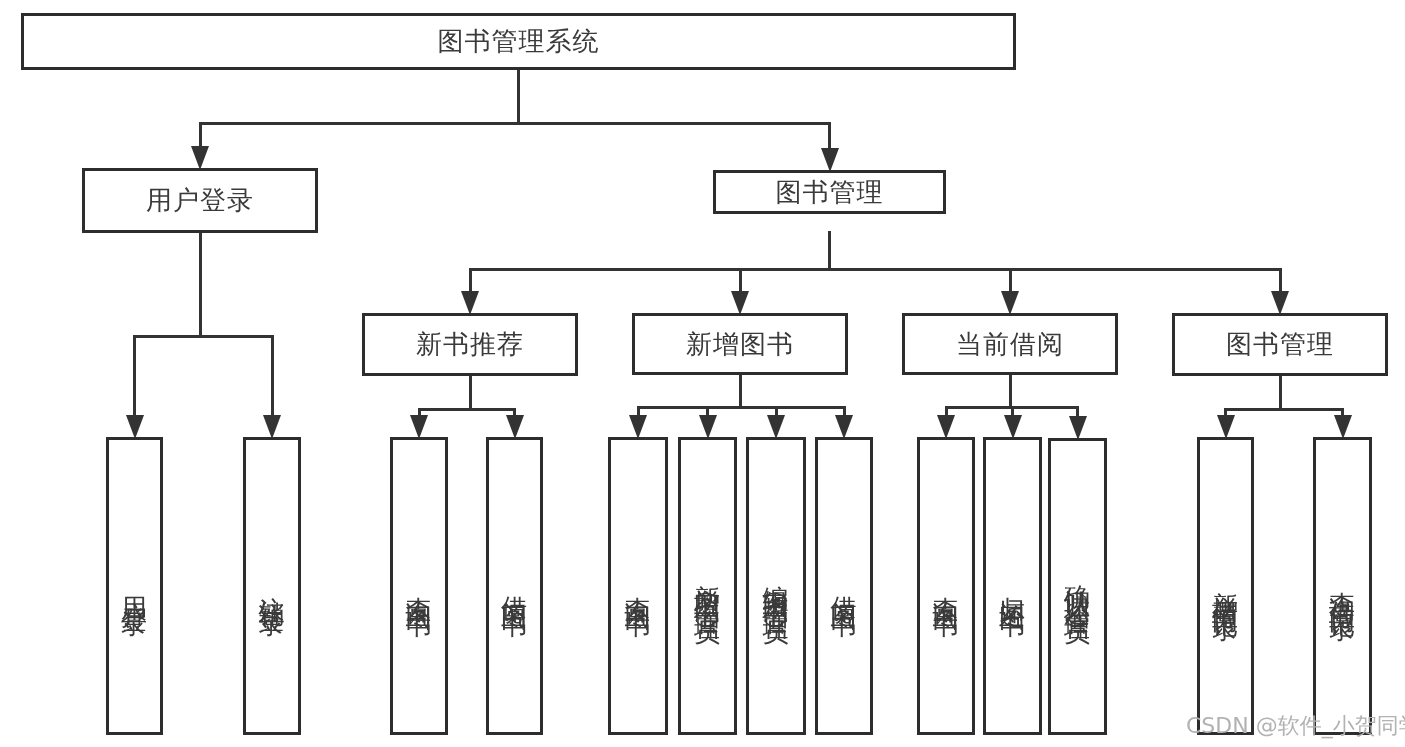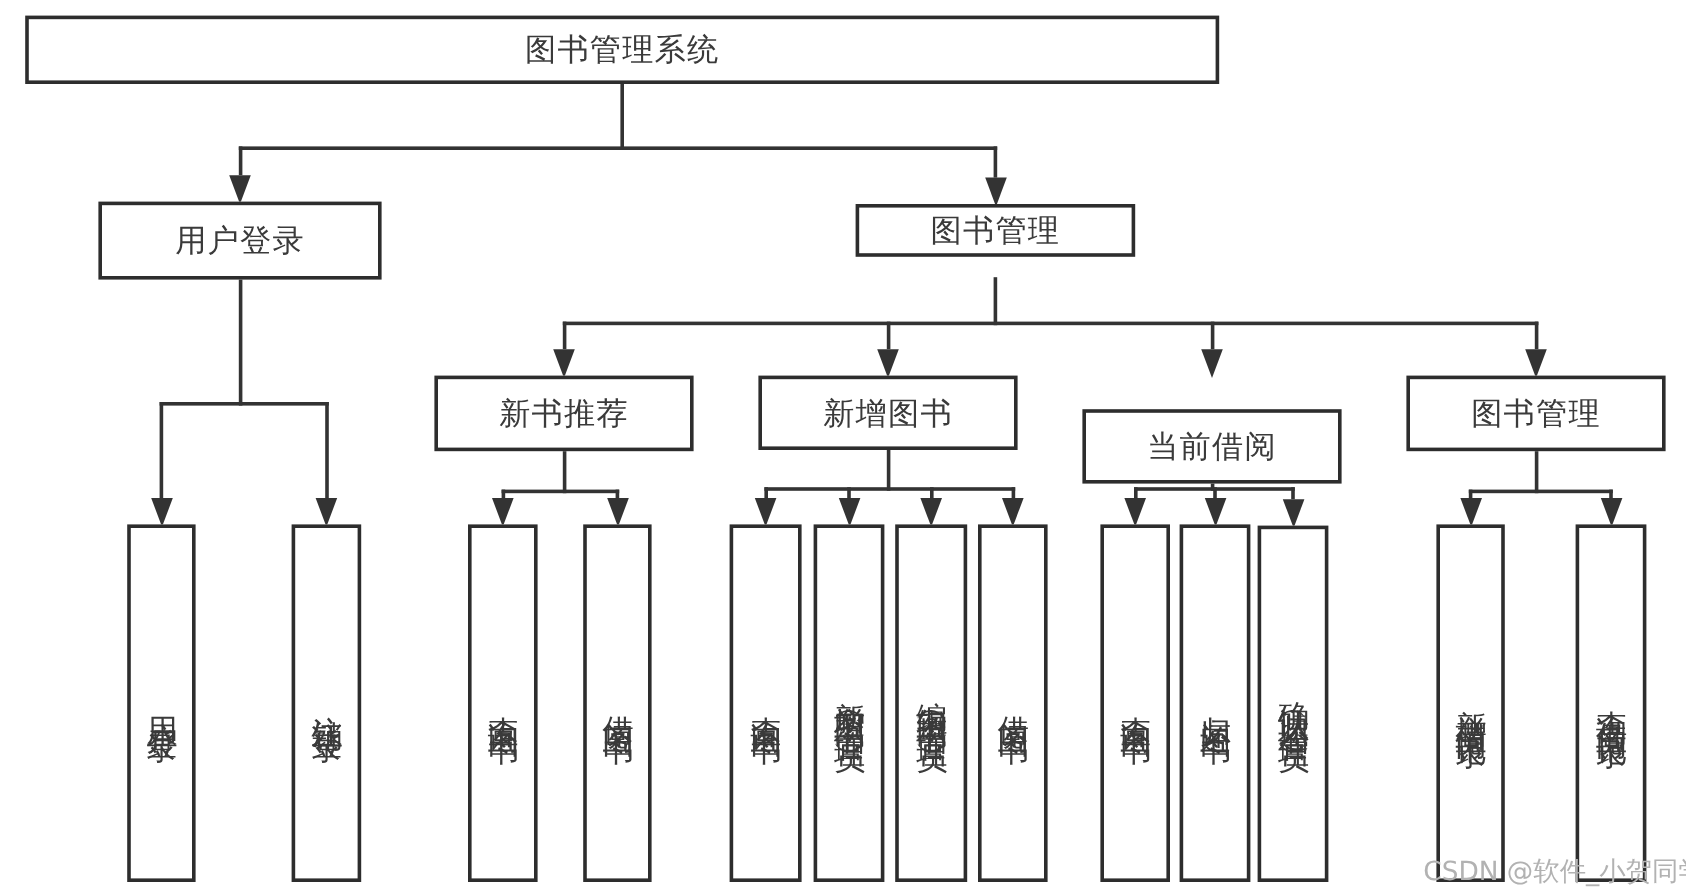--- a/index.html
+++ b/index.html
@@ -136,21 +136,21 @@
       </div>
       <div class="node" style="left: 713px; top: 170px; width: 233px; height: 44px;">
         <span class="label">图书管理</span>
       </div>
       <div class="node" style="left: 362px; top: 313px; width: 216px; height: 63px;">
         <span class="label">新书推荐</span>
       </div>
       <div class="node" style="left: 632px; top: 313px; width: 216px; height: 62px;">
         <span class="label">新增图书</span>
       </div>
-      <div class="node" style="left: 902px; top: 313px; width: 216px; height: 62px; margin-top: 28px;">
+      <div class="node" style="left: 902px; top: 313px; width: 216px; height: 62px;">
         <span class="label">当前借阅</span>
       </div>
       <div class="node" style="left: 1172px; top: 313px; width: 216px; height: 63px;">
         <span class="label">图书管理</span>
       </div>
       <div class="node vertical" style="left: 106px; top: 437px; width: 57px; height: 298px;">
         <span class="label">用户登录</span>
       </div>
       <div class="node vertical" style="left: 243px; top: 437px; width: 58px; height: 298px;">
         <span class="label">注销登录</span>

